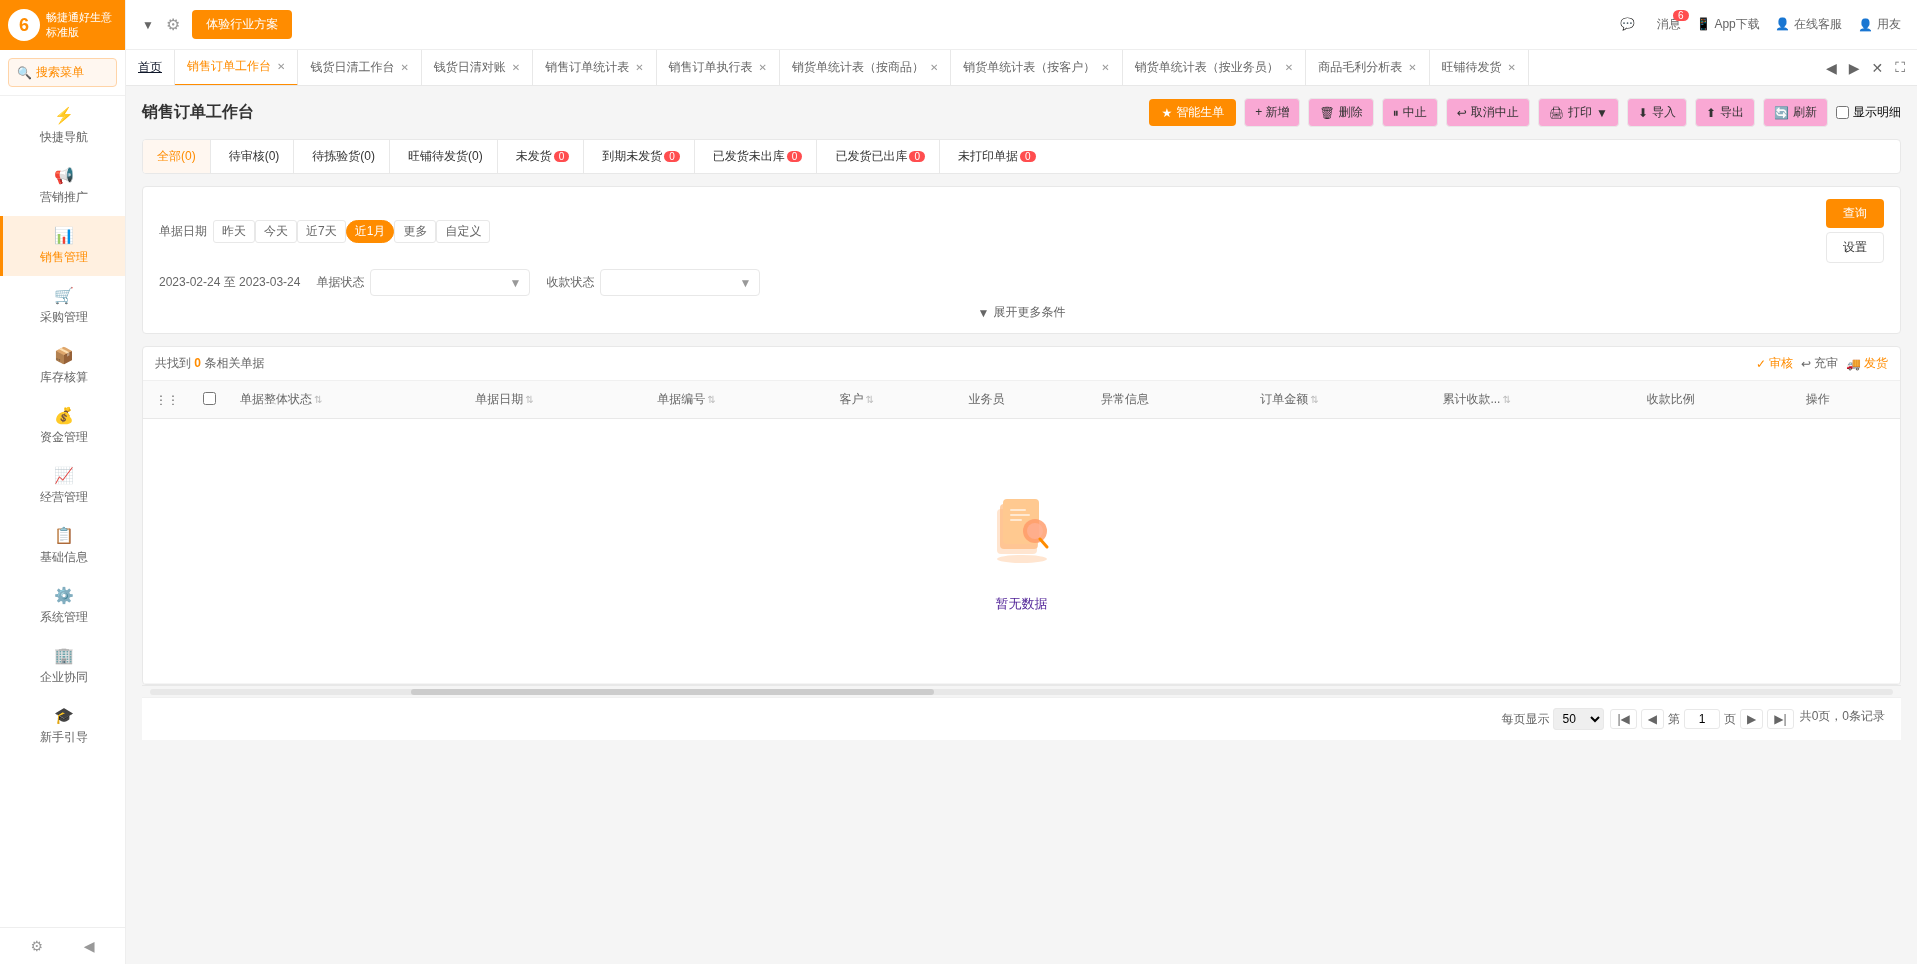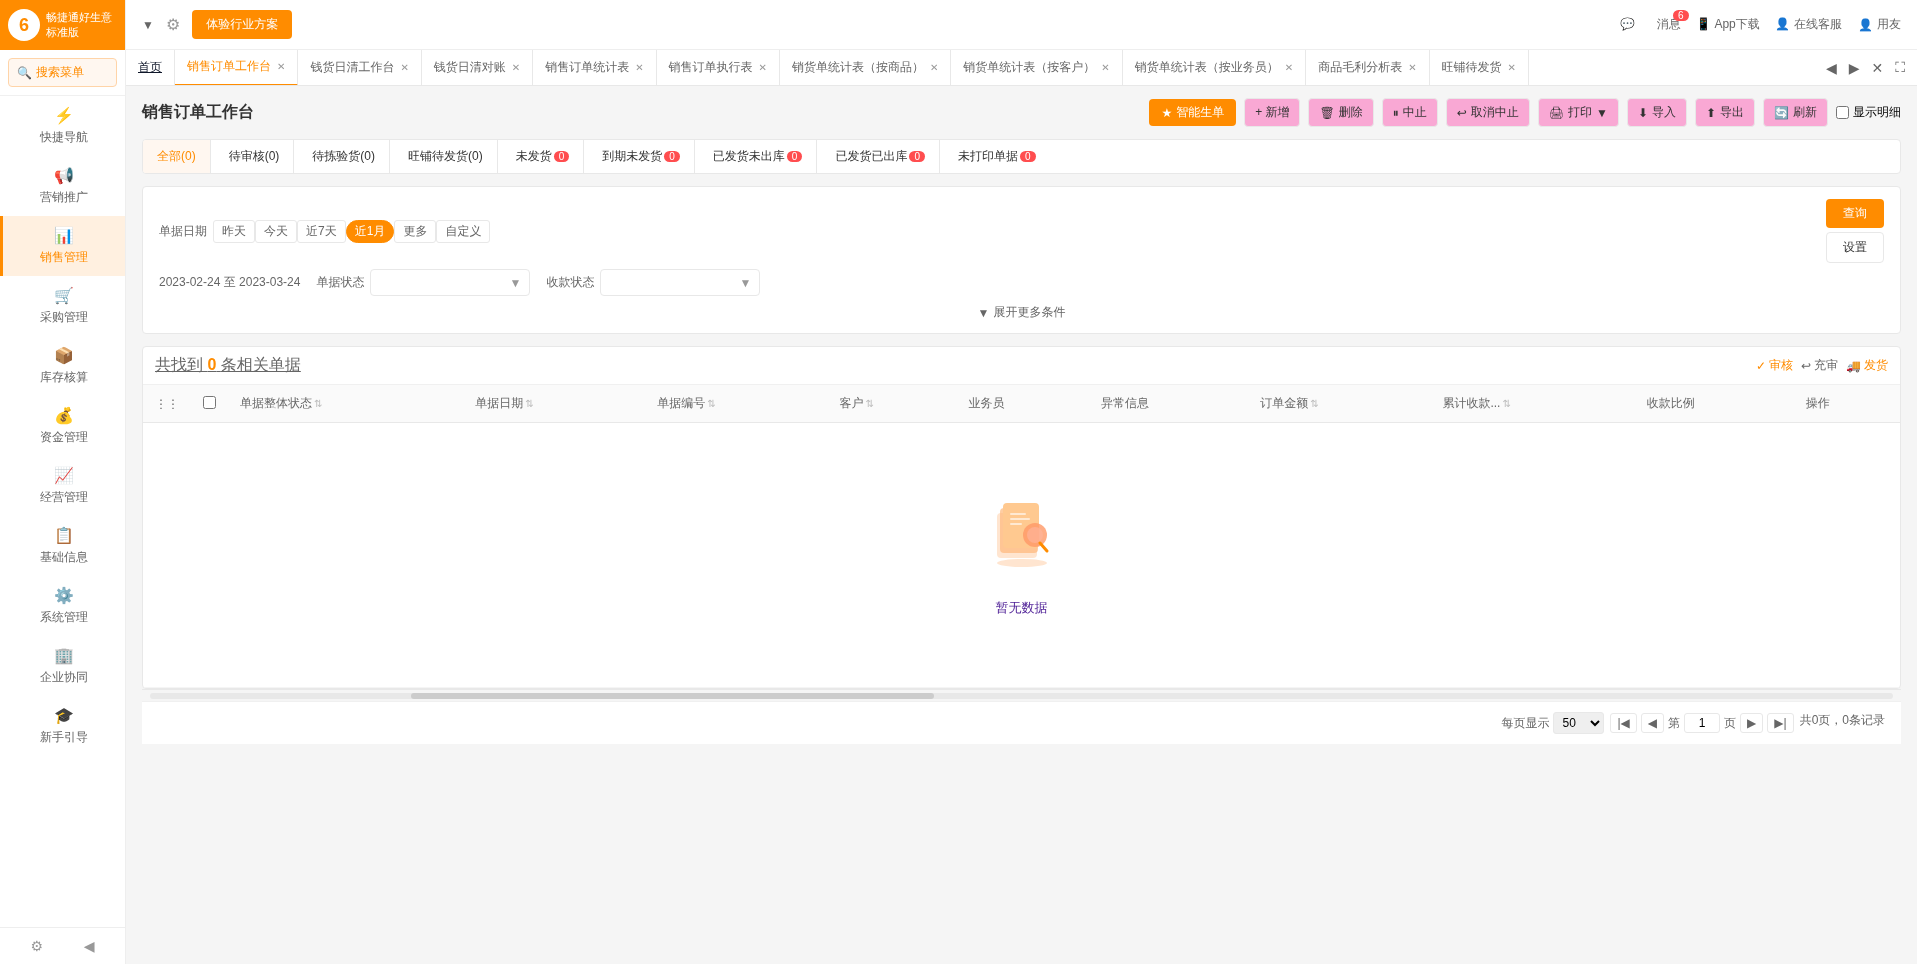--- a/index.html
+++ b/index.html
@@ -69,21 +69,21 @@
     .filter-date-range { color: #666; font-size: 12px; }
     .filter-select { display: flex; align-items: center; border: 1px solid #e8e8e8; border-radius: 4px; padding: 4px 8px; background: #fff; cursor: pointer; gap: 4px; min-width: 160px; color: #666; font-size: 12px; }
     .filter-select-arrow { color: #999; margin-left: auto; }
     .expand-btn { display: flex; align-items: center; gap: 4px; color: #666; cursor: pointer; font-size: 12px; margin: 8px auto 0; width: fit-content; }
     .query-btn { background: #ff8c00; color: #fff; border: none; border-radius: 4px; padding: 6px 16px; cursor: pointer; font-size: 12px; }
     .set-btn { background: #fff; color: #333; border: 1px solid #e8e8e8; border-radius: 4px; padding: 6px 16px; cursor: pointer; font-size: 12px; }
 
     
     .table-area { background: #fff; border-radius: 4px; border: 1px solid #e8e8e8; overflow: hidden; }
     .table-toolbar { display: flex; align-items: center; justify-content: space-between; padding: 8px 12px; border-bottom: 1px solid #f0f0f0; }
-    .table-count { font-size: 16px; color: #666; text-decoration: underline; }
+    .table-count { font-size: 12px; color: #666; }
     .table-count-num { color: #ff8c00; font-weight: bold; }
     .table-actions { display: flex; gap: 8px; }
     .table-action-btn { display: flex; align-items: center; gap: 3px; color: #666; cursor: pointer; font-size: 12px; }
     .table-action-btn.audit { color: #ff8c00; }
     .table-action-btn.revoke { color: #666; }
     .table-action-btn.ship { color: #ff8c00; }
     table { width: 100%; border-collapse: collapse; }
     thead tr { background: #fafafa; }
     th { padding: 10px 12px; text-align: left; font-size: 12px; color: #666; font-weight: normal; border-bottom: 1px solid #e8e8e8; white-space: nowrap; }
     th .sort-arrows { color: #bbb; font-size: 10px; margin-left: 2px; }

